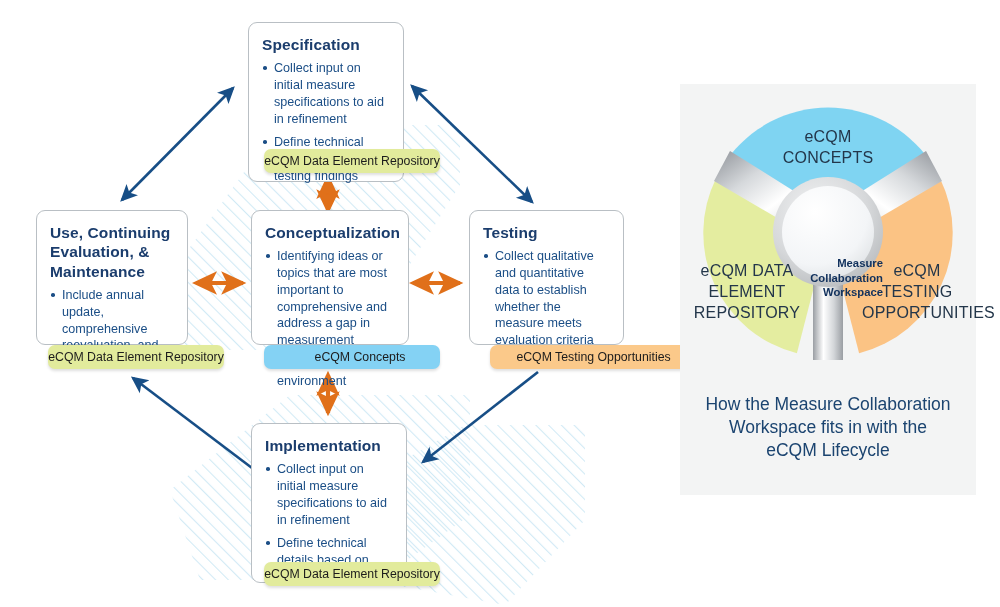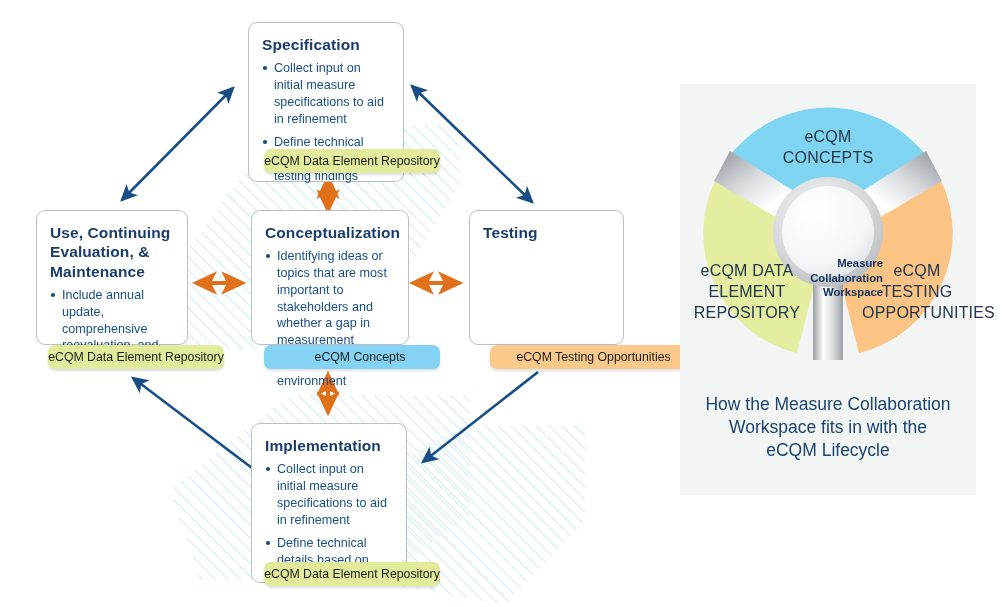--- a/index.html
+++ b/index.html
@@ -188,28 +188,31 @@
     <h3>Use, Continuing Evaluation, &amp; Maintenance</h3>
     <ul>
       <li>Include annual update, comprehensive reevaluation, and ad hoc reviews</li>
     </ul>
   </div>
   <div class="badge green" style="left:48px;top:345px;width:176px;">eCQM Data Element Repository</div>
 
   <div class="card" style="left:251px;top:210px;width:158px;height:135px;">
     <h3>Conceptualization</h3>
     <ul>
-      <li>Identifying ideas or topics that are most important to stakeholders and whether a gap in measurement</li>
+      <li>Identifying ideas or topics that are most important to comprehensive and address a gap in measurement</li>
       <li>Scan the environment</li>
     </ul>
   </div>
   <div class="badge blue" style="left:264px;top:345px;width:176px;">eCQM Concepts</div>
 
   <div class="card" style="left:469px;top:210px;width:155px;height:135px;">
     <h3>Testing</h3>
+    <ul>
+      <li>Collect qualitative and quantitative data to establish whether the measure meets evaluation criteria</li>
+    </ul>
   </div>
   <div class="badge orange" style="left:490px;top:345px;width:207px;">eCQM Testing Opportunities</div>
 
   <div class="card" style="left:251px;top:423px;width:156px;height:160px;">
     <h3>Implementation</h3>
     <ul>
       <li>Collect input on initial measure specifications to aid in refinement</li>
       <li>Define technical details based on testing findings</li>
     </ul>
   </div>

